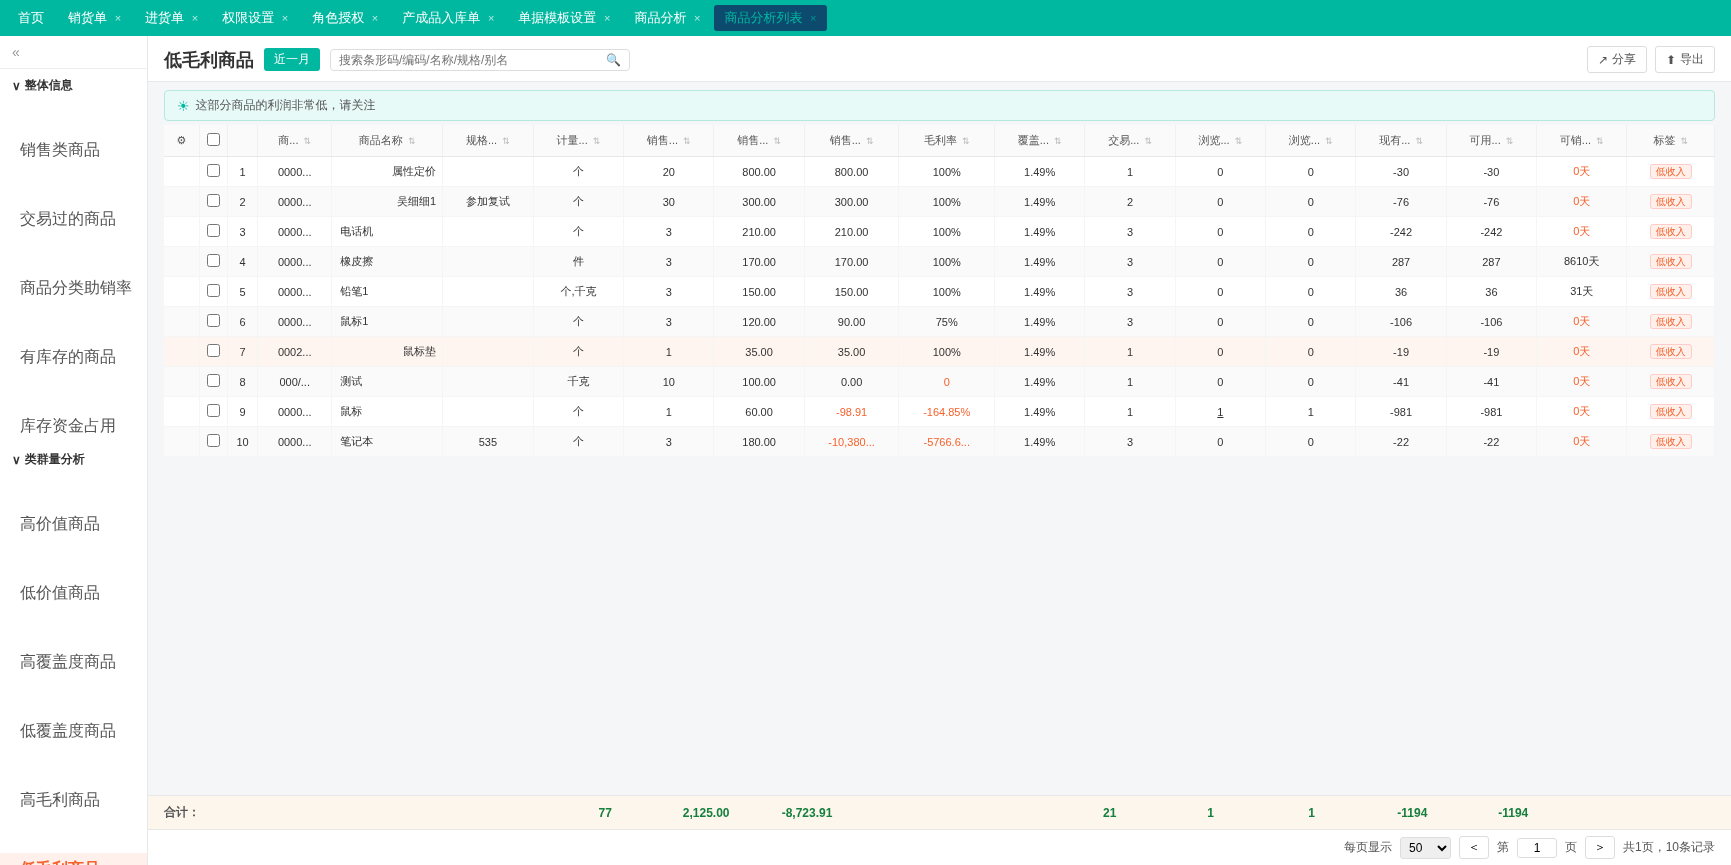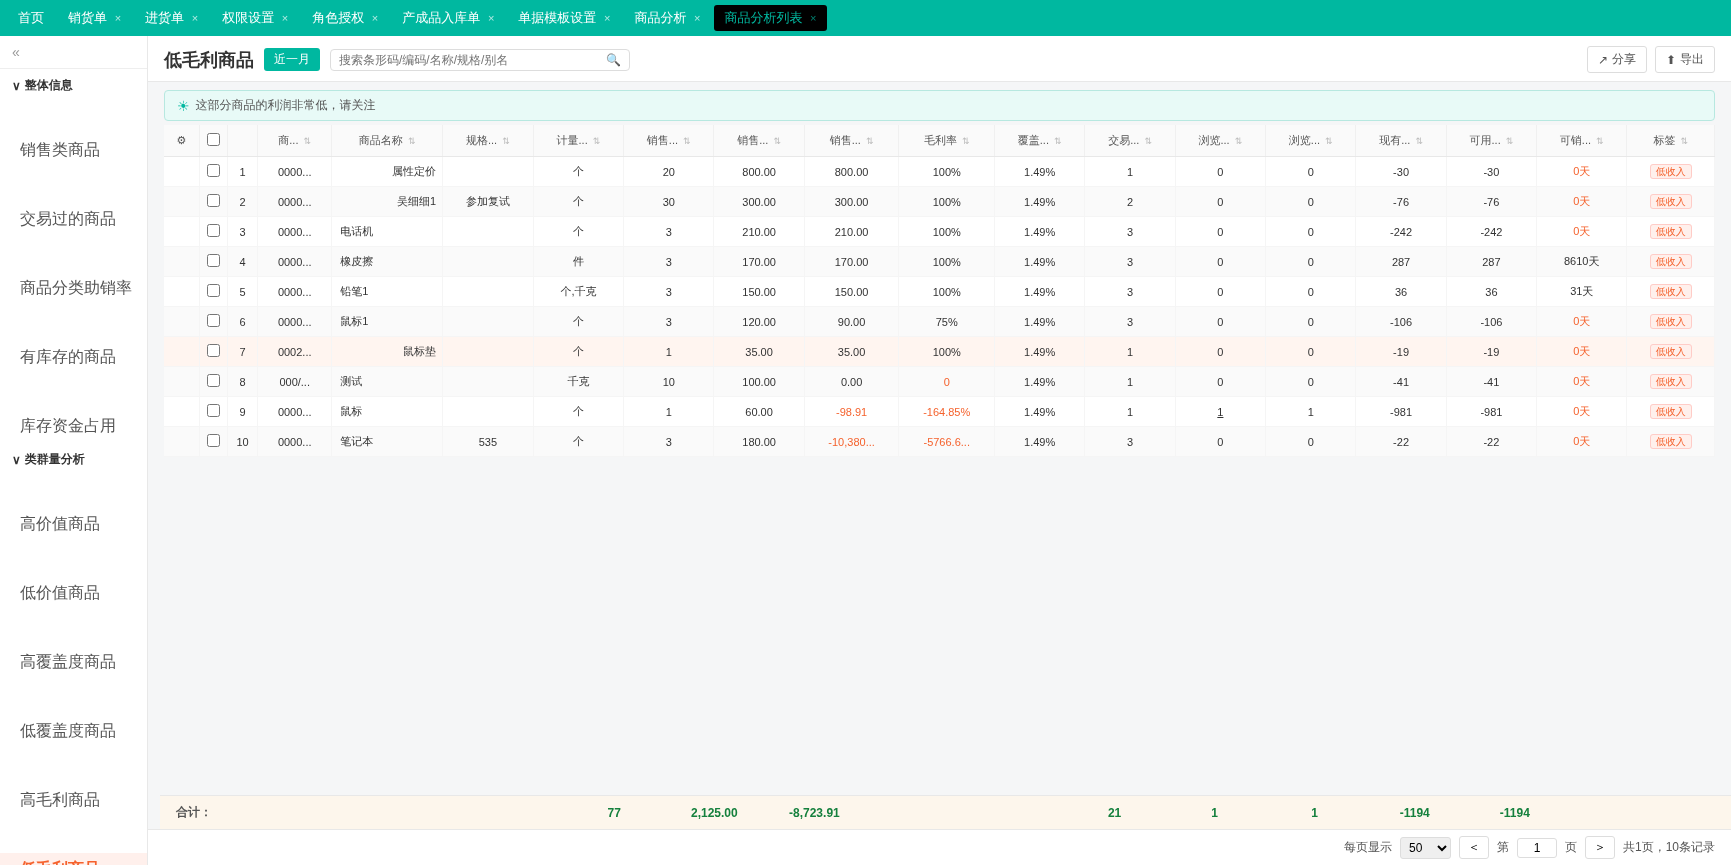--- a/index.html
+++ b/index.html
@@ -15,21 +15,21 @@
       gap: 4px;
     }
     .nav-item {
       color: #fff;
       padding: 4px 10px;
       cursor: pointer;
       font-size: 13px;
       white-space: nowrap;
       border-radius: 3px;
     }
-    .nav-item.active { background: #000000; color: #00b8a0; }
+    .nav-item.active { background: #0c4a6e; color: #00b8a0; }
     .nav-item .close-x { margin-left: 4px; font-size: 11px; opacity: 0.7; }
 
     
     .main-layout {
       display: flex;
       height: calc(100vh - 36px);
     }
 
     
     .sidebar {
@@ -195,21 +195,20 @@
 
     
     .footer-total {
       background: #fdf6ec;
       border-top: 1px solid #e8e8e8;
       padding: 8px 16px;
       display: flex;
       align-items: center;
       gap: 8px;
       font-size: 12px;
-      margin-left: 12px;
     }
     .footer-total-label { color: #555; font-weight: bold; min-width: 60px; }
     .footer-cols {
       display: flex;
       flex: 1;
       gap: 0;
     }
     .footer-col {
       text-align: center;
       flex: 1;

